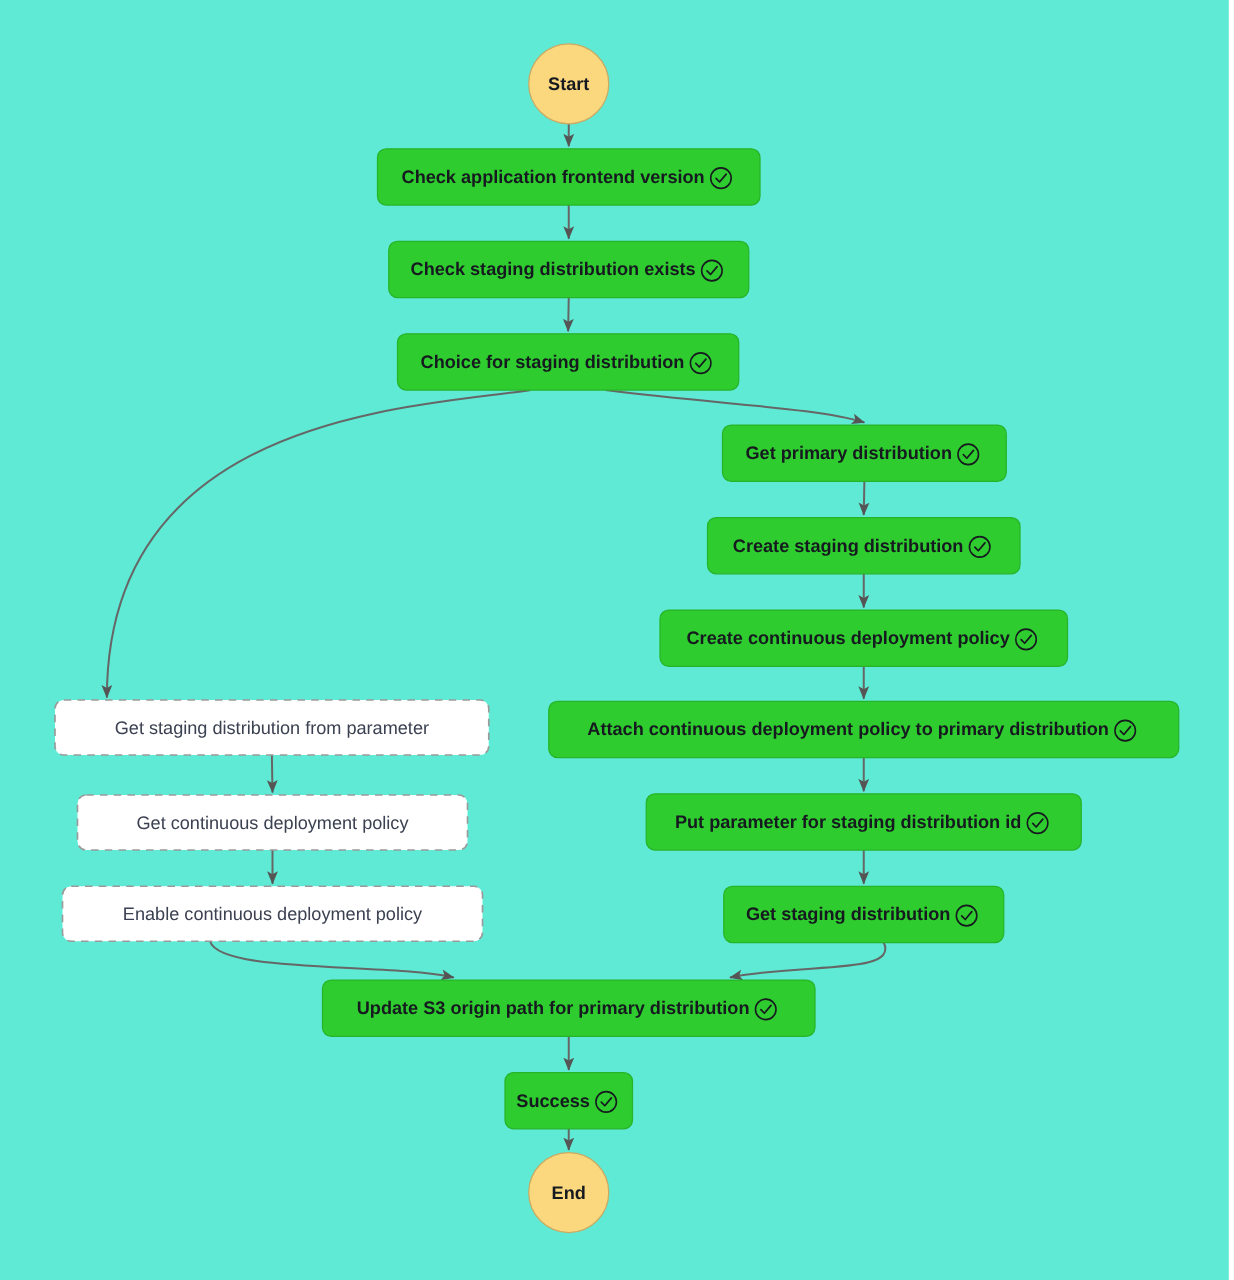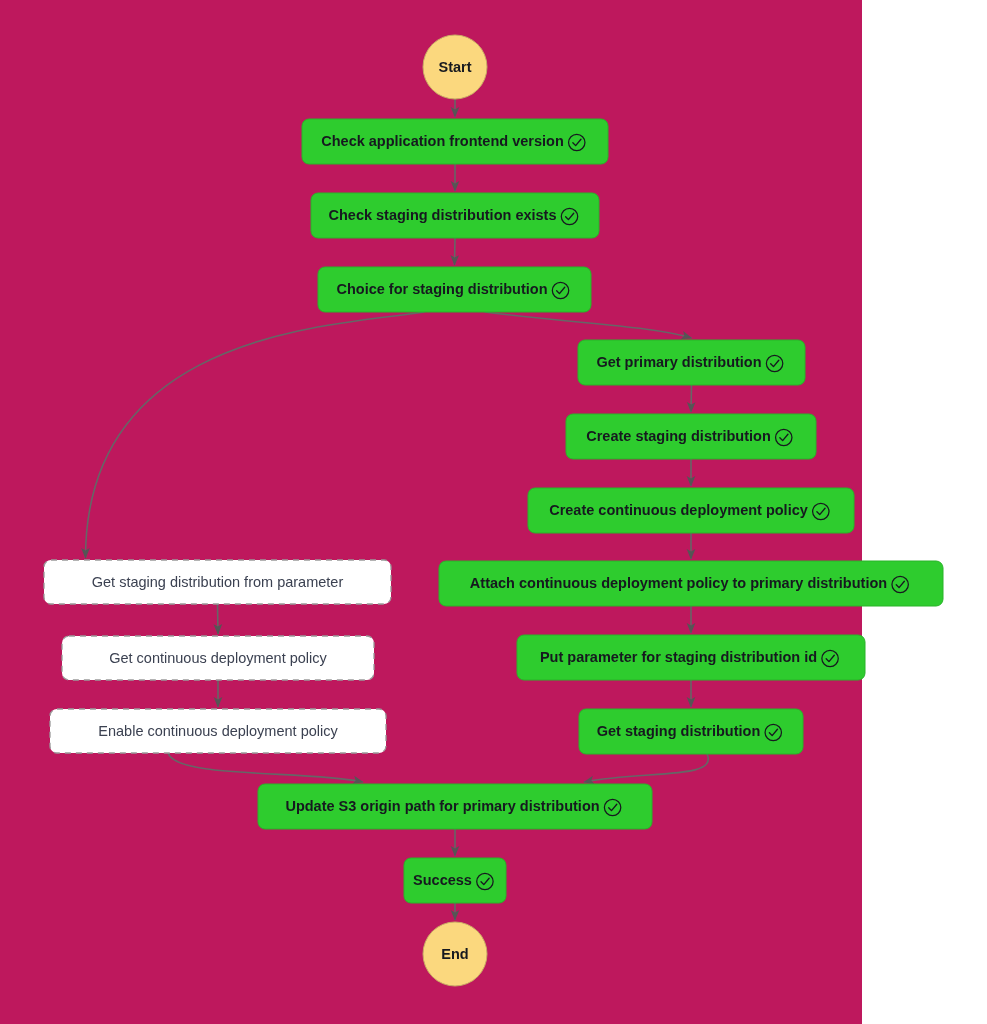--- a/index.html
+++ b/index.html
@@ -8,23 +8,23 @@
     background: #ffffff;
   }
   body {
     width: 987px;
     height: 1024px;
     font-family: "Liberation Sans", sans-serif;
     overflow: hidden;
   }
   #flow-root {
     position: relative;
-    width: 862px;
+    width: 983px;
     height: 1024px;
-    background: #be185d;
+    background: #5eead4;
   }
   svg#flow-svg {
     position: absolute;
     top: 0;
     left: 0;
     width: 987px;
     height: 1024px;
   }
   .edge-path {
     fill: none;

